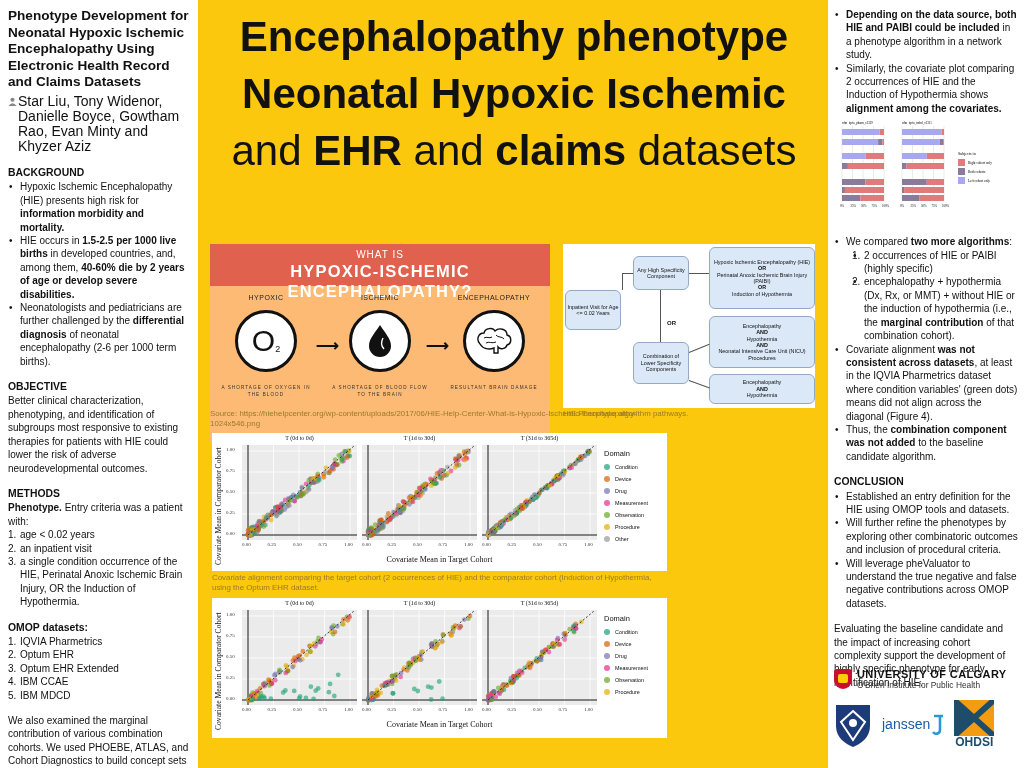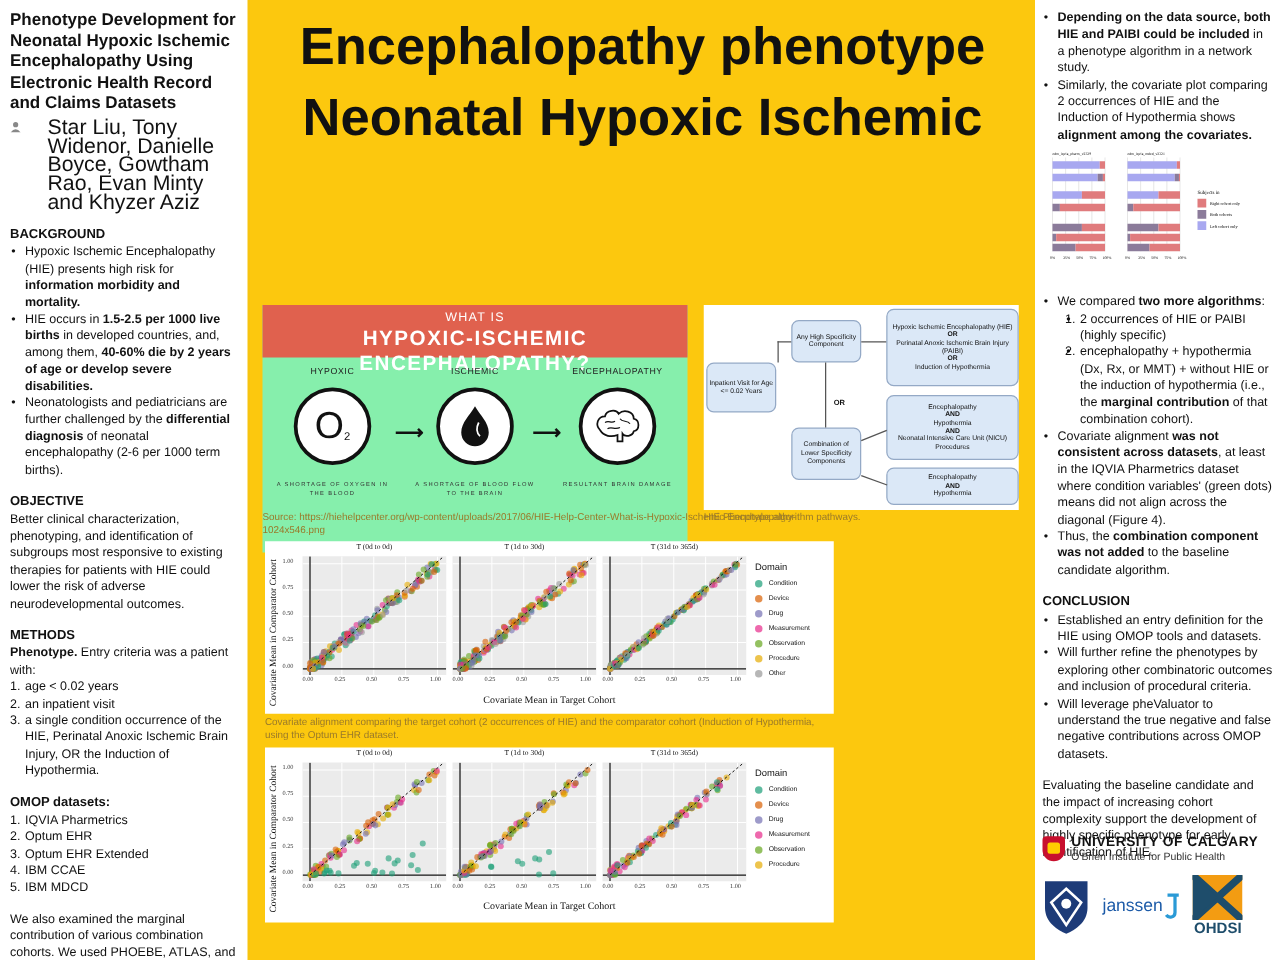--- a/index.html
+++ b/index.html
@@ -2,34 +2,34 @@
 <html><head>
 <meta charset="utf-8">
 <style>
 *{box-sizing:border-box;margin:0;padding:0}
 html,body{width:1024px;height:768px;overflow:hidden;background:#fff;font-family:"Liberation Sans",sans-serif;color:#111}
 .poster{position:relative;width:1024px;height:768px}
 .left{position:absolute;left:0;top:0;width:200px;height:768px;background:#fff;border-right:2px solid #f7c40f;padding:8px 8px 0 8px;font-size:10px;line-height:13.4px}
 .center{position:absolute;left:200px;top:0;width:628px;height:768px;background:#fcc80e}
 .right{position:absolute;left:828px;top:0;width:196px;height:768px;background:#fff;padding:8px 6px 0 6px;font-size:10px;line-height:13.4px}
 .title-left{font-weight:bold;font-size:13.6px;line-height:16.6px;margin-bottom:3px}
-.authors{display:flex;gap:20px;font-size:17px;line-height:15px;margin-bottom:12px}
+.authors{display:flex;gap:0;font-size:14px;line-height:15px;margin-bottom:12px}
 .authors .person{width:10px;flex:none;color:#888;font-size:9px;padding-top:2px}
 h3{font-size:10.4px;font-weight:bold;margin-top:0;margin-bottom:1px}
 ul.b{list-style:none}
 ul.b li{position:relative;padding-left:12px}
 ul.b li:before{content:"•";position:absolute;left:1px;top:0}
 ol.n{list-style:none}
 ol.n li{position:relative;padding-left:12px}
 ol.n li span.num{position:absolute;left:0}
 .gap{height:12px}
 b{font-weight:bold}
 .headline{position:absolute;left:0;top:8px;width:628px;text-align:center;font-size:42px;line-height:57px;color:#111}
 .headline .l{white-space:nowrap}
-.hie-card{position:absolute;left:10px;top:244px;width:340px;height:198px;background:#86efac}
+.hie-card{position:absolute;left:10px;top:244px;width:340px;height:198px;background:#fdba74}
 .hie-banner{height:42px;background:#e0614e;color:#fff;text-align:center}
 .hie-banner .small{font-size:10px;letter-spacing:1px;padding-top:5px;line-height:12px}
 .hie-banner .big{font-size:16.5px;font-weight:bold;letter-spacing:1.2px;line-height:20px}
 .hie-steps{position:absolute;top:50px;left:0;width:340px;height:110px}
 .step{position:absolute;top:0;width:96px;text-align:center}
 .step .lbl{font-size:7px;letter-spacing:0.5px;color:#222;height:14px}
 .step .circ{width:62px;height:62px;border-radius:50%;border:3px solid #111;background:#fff;margin:2px auto 0;position:relative;display:flex;align-items:center;justify-content:center}
 .step .cap{font-size:4.6px;letter-spacing:1.1px;color:#333;margin-top:13px;line-height:6.5px}
 .arrow{position:absolute;top:42px;font-size:16px;font-weight:bold}
 .src{position:absolute;left:10px;top:409px;width:470px;font-size:7.9px;line-height:10px;color:#9a7a2a}
@@ -115,20 +115,21 @@
     <div class="gap"></div>
     <p>We also examined the marginal contribution of various combination cohorts. We used PHOEBE, ATLAS, and Cohort Diagnostics to build concept sets and evaluate cohort overlap and covariate alignment.</p>
     <div class="gap"></div>
 
   </div>
 
   <div class="center">
     <div class="headline">
       <div class="l" style="font-weight:bold">Encephalopathy phenotype</div>
       <div class="l" style="font-weight:bold">Neonatal Hypoxic Ischemic</div>
+      <div class="l"><span>and </span><b>EHR</b><span> and </span><b>claims</b><span> datasets</span></div>
     </div>
 
     <div class="hie-card">
       <div class="hie-banner">
         <div class="small">WHAT IS</div>
         <div class="big">HYPOXIC-ISCHEMIC ENCEPHALOPATHY?</div>
       </div>
       <div class="hie-steps">
         <div class="step" style="left:8px">
           <div class="lbl">HYPOXIC</div>

